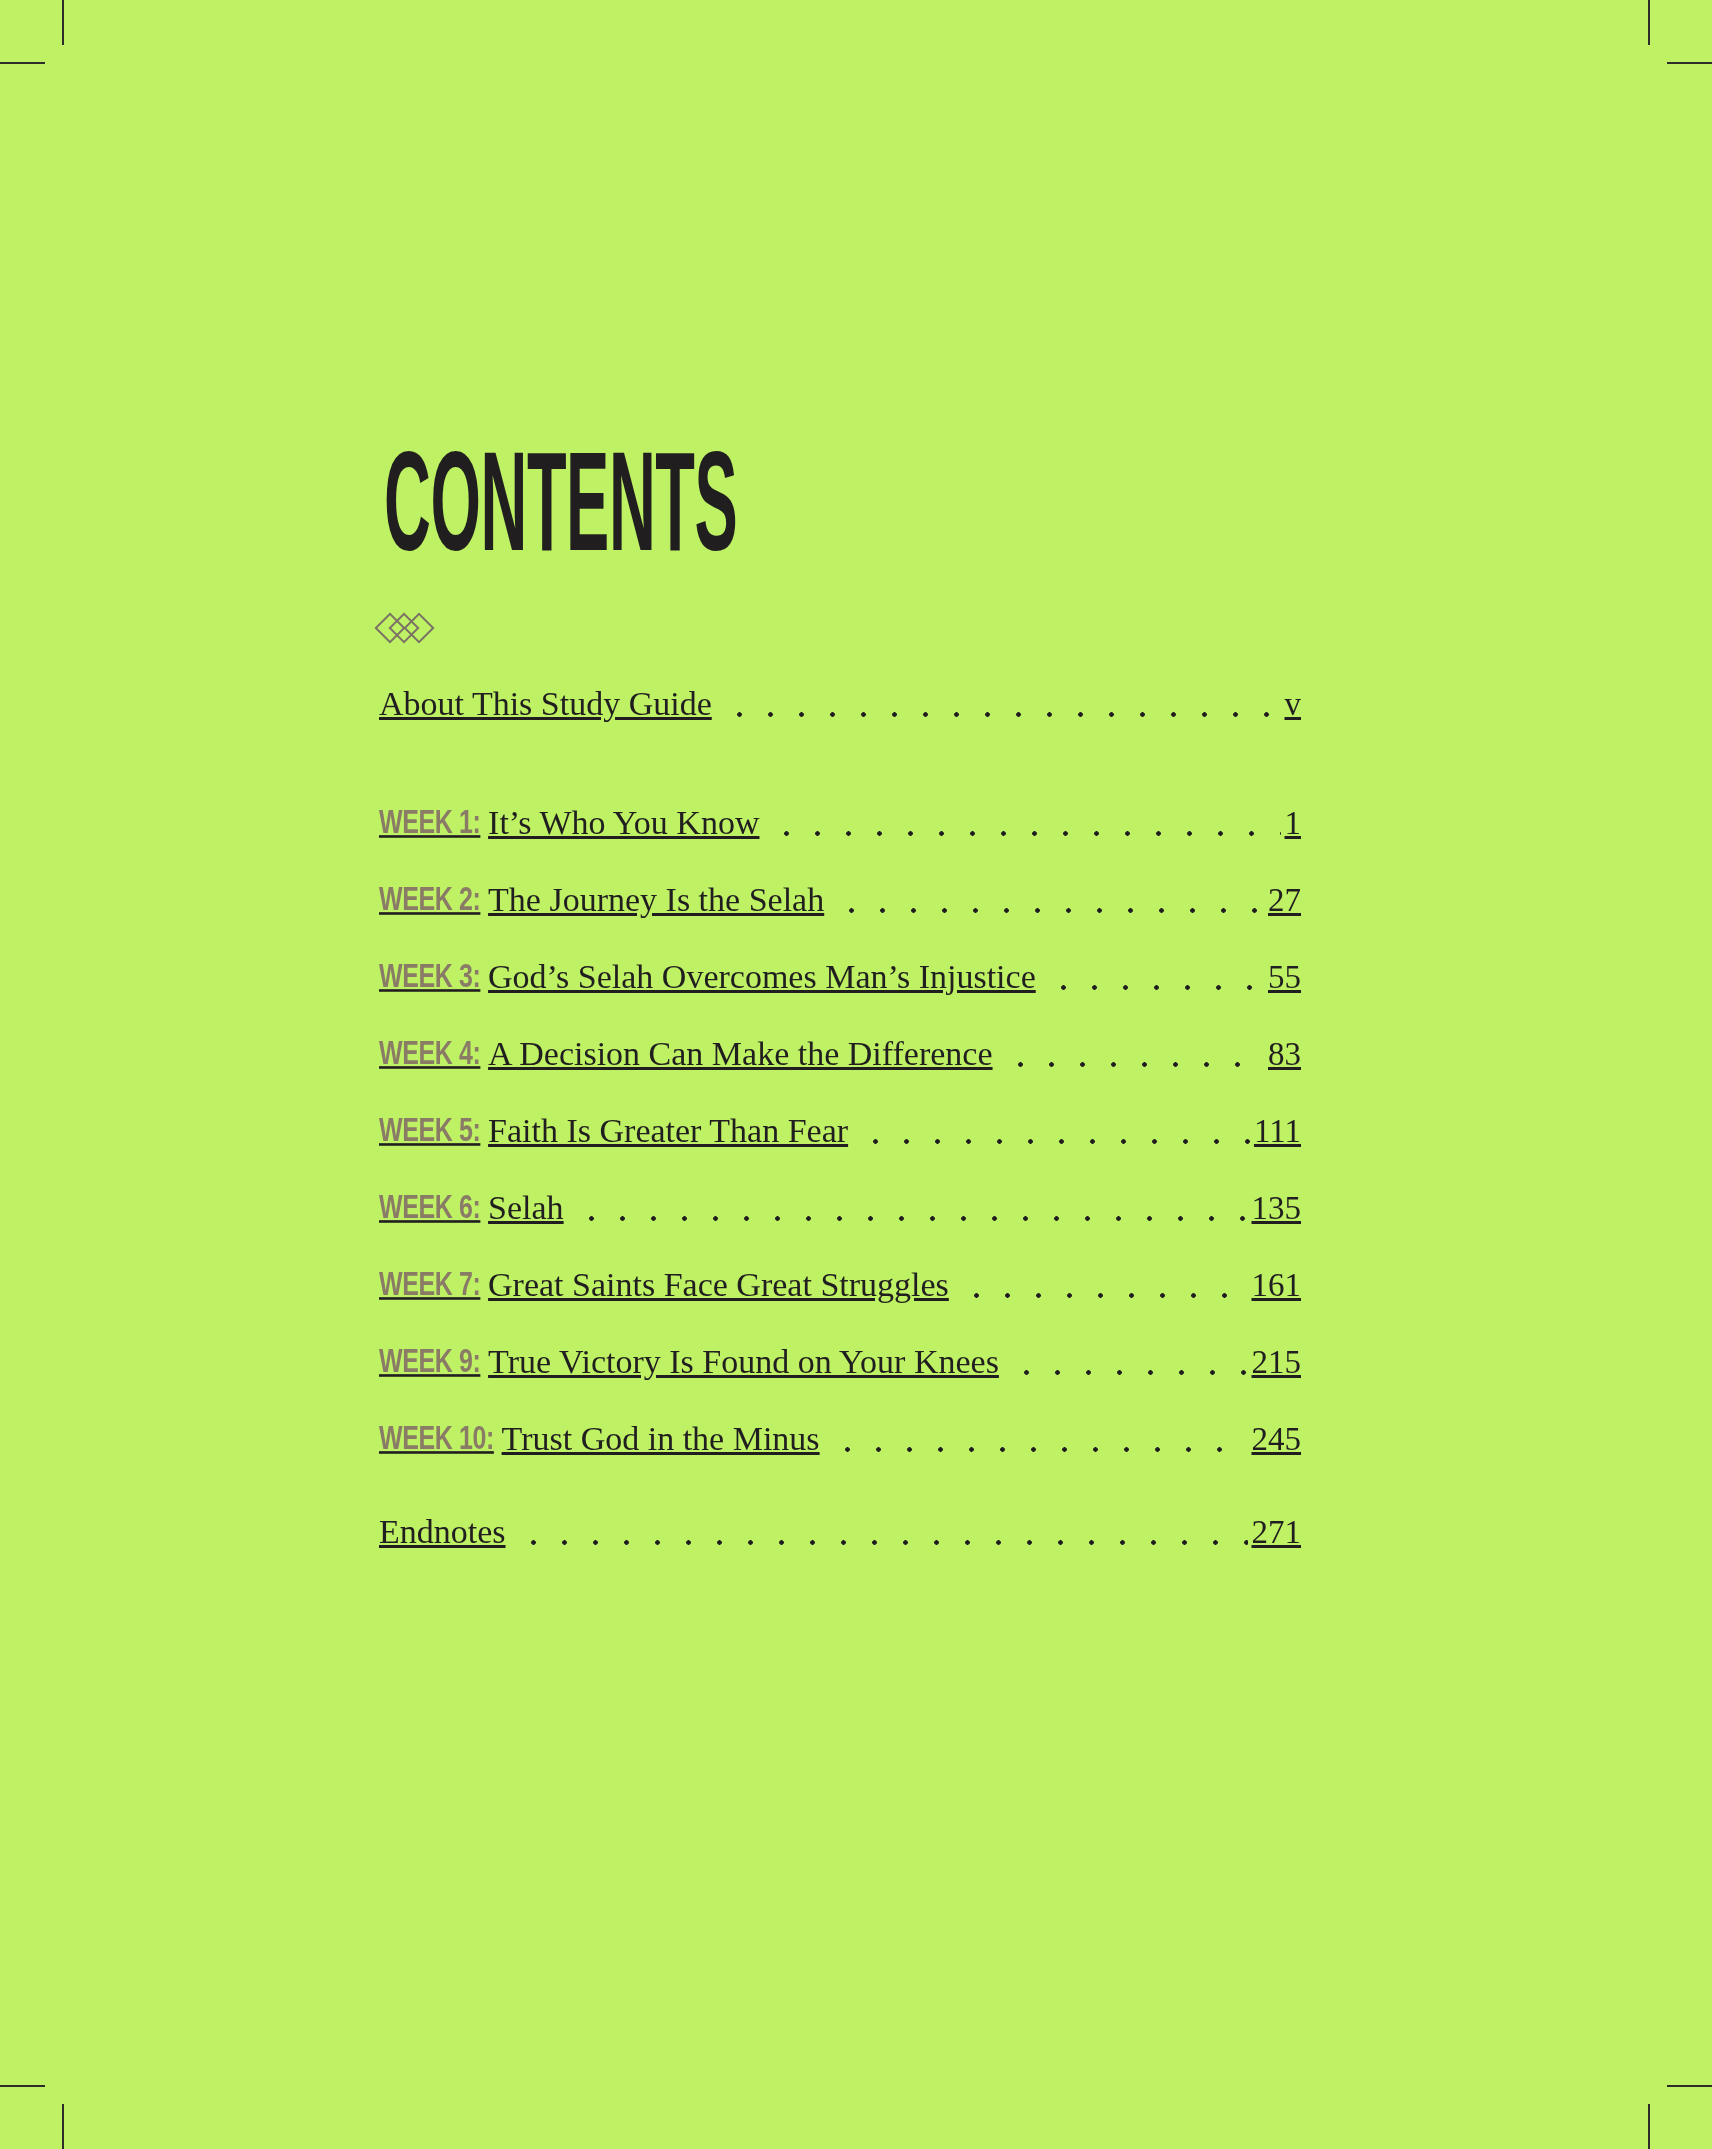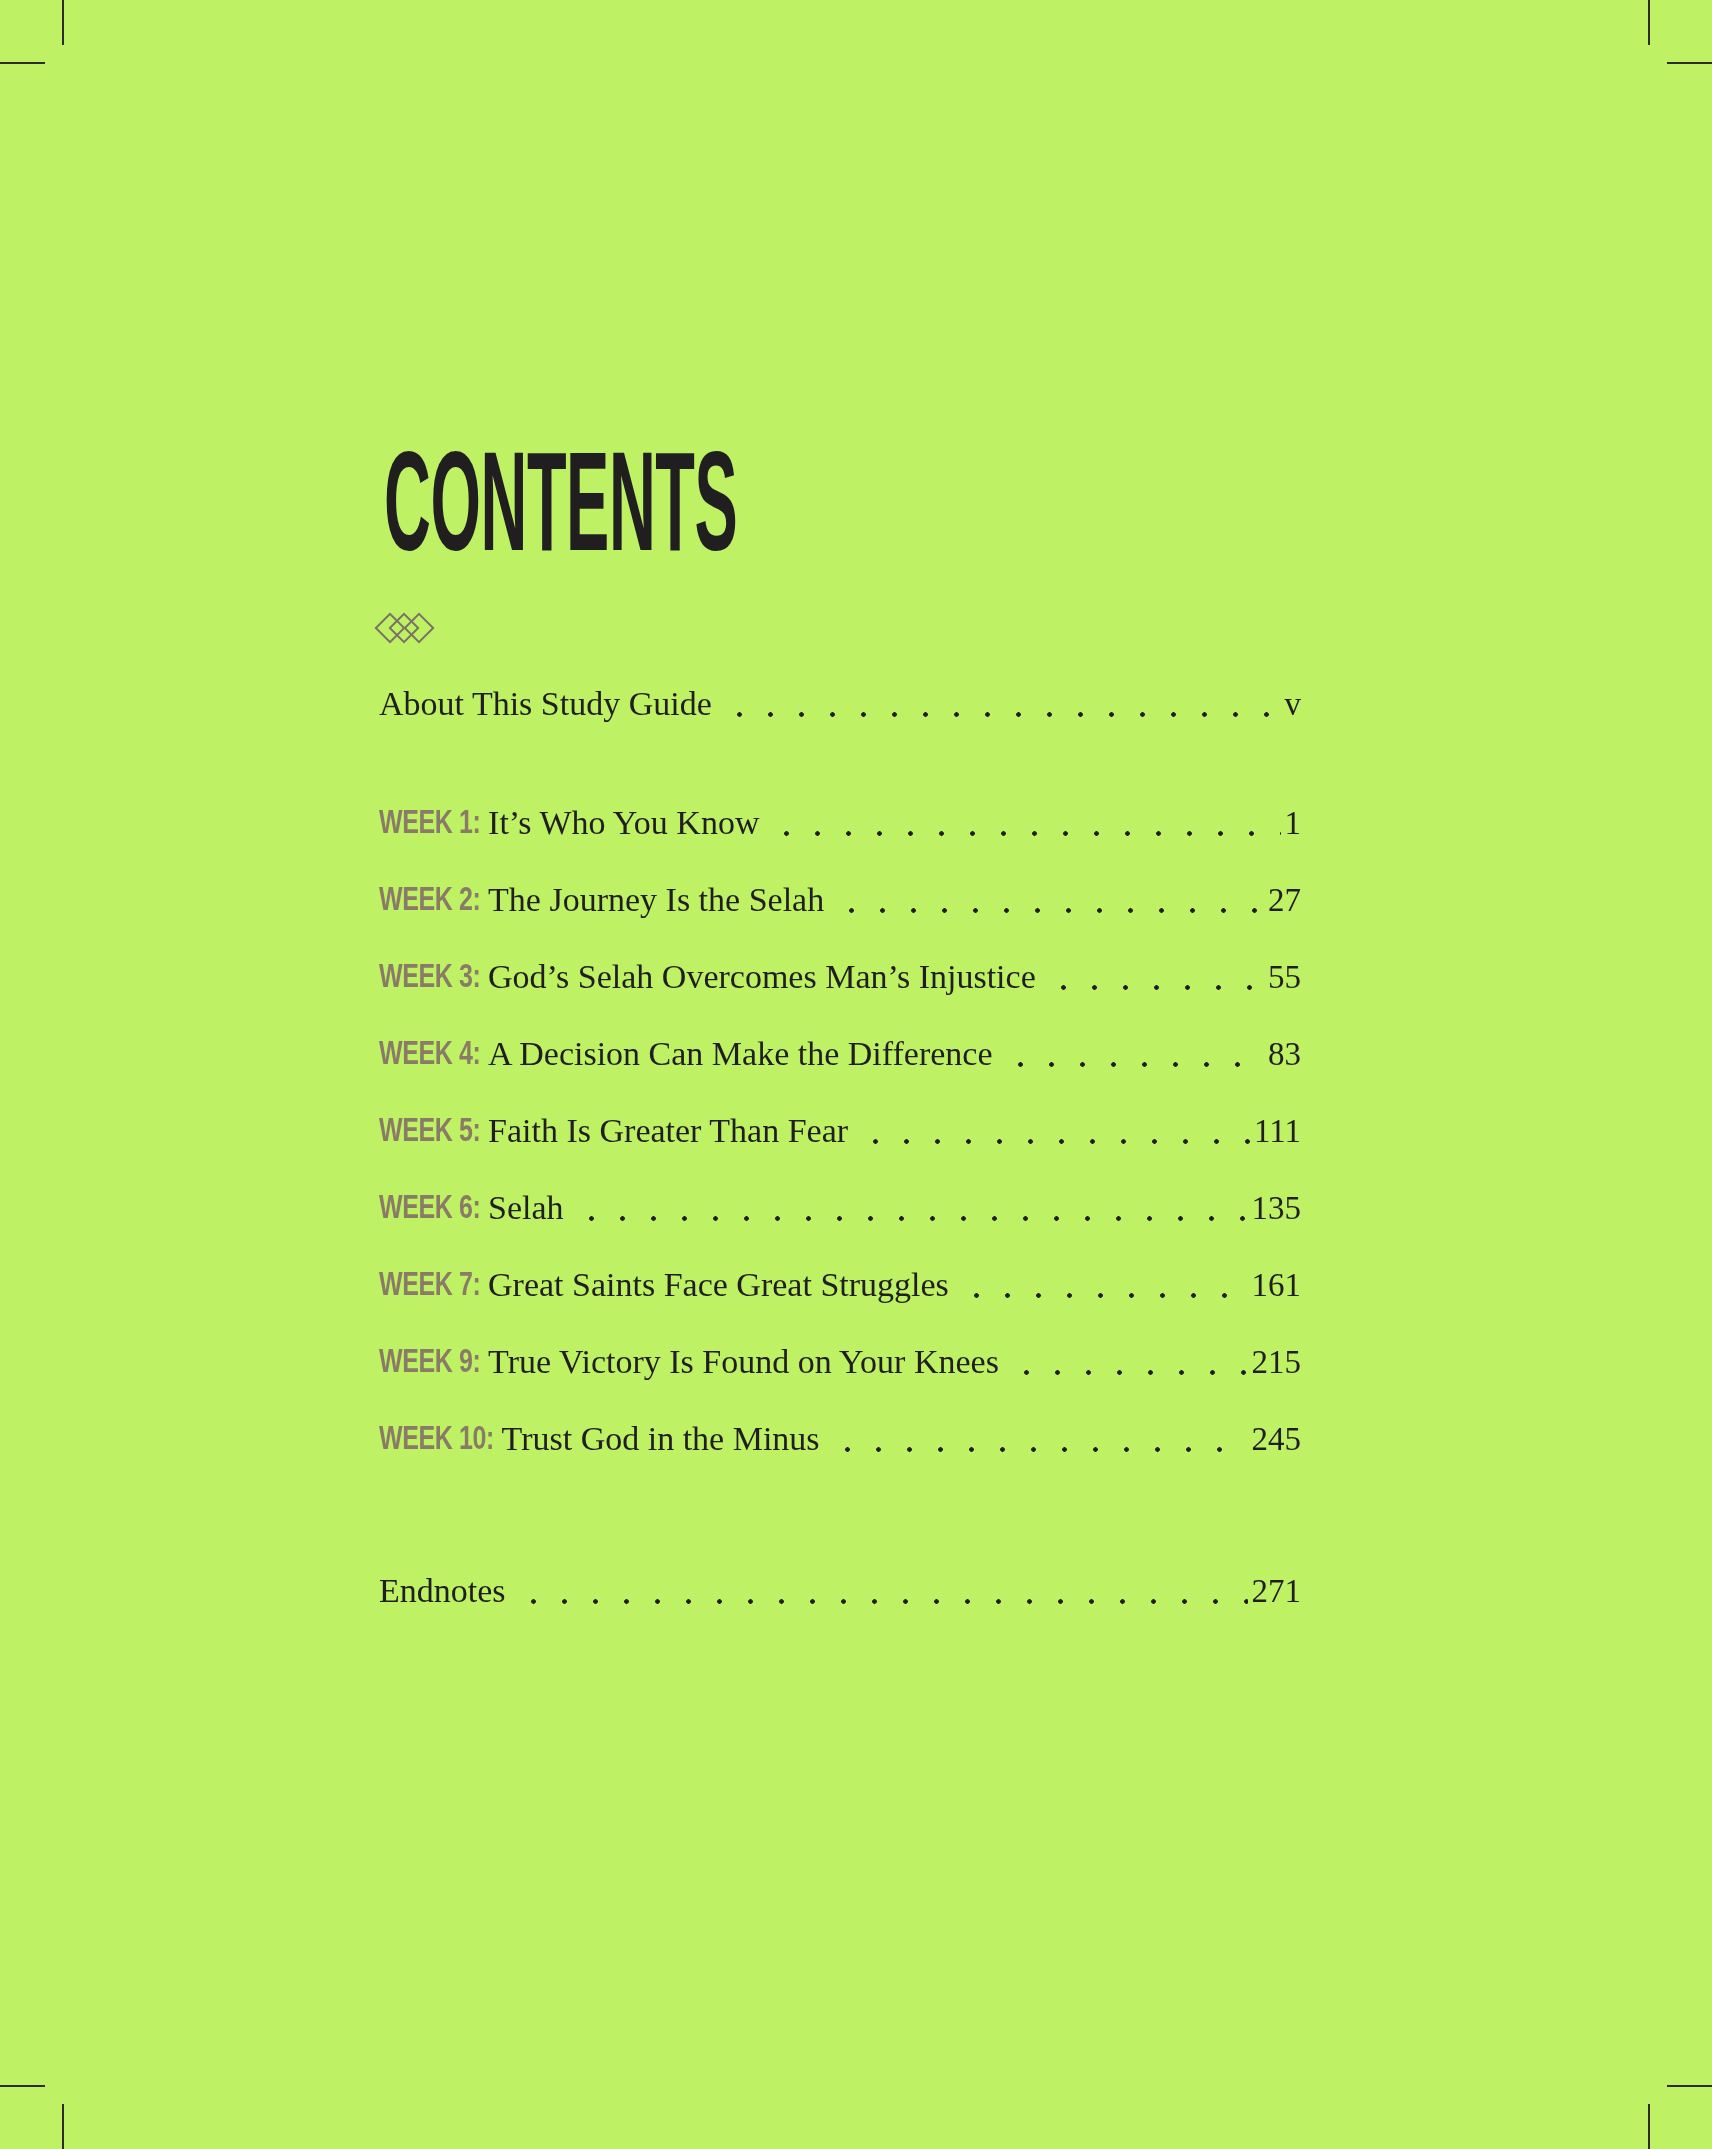--- a/index.html
+++ b/index.html
@@ -72,20 +72,21 @@
     top:684px;
     width:922px;
   }
   .toc-row{
     display:flex;
     align-items:baseline;
     height:39px;
     font-size:34px;
     line-height:39px;
     white-space:nowrap;
+    text-decoration:underline;
   }
   .wk{
     font-family:"Liberation Sans","DejaVu Sans",sans-serif;
     font-weight:bold;
     font-size:25px;
     letter-spacing:-0.4px;
     color:var(--week-label);
     transform:scaleY(1.3);
     transform-origin:50% 84%;
     margin-right:7.7px;
@@ -102,21 +103,21 @@
     margin-right:3.4px;
     min-width:26px;
   }
   .page-num{
     flex:0 0 auto;
     font-size:33px;
     text-align:right;
   }
   #weeks{margin-top:80px;}
   #weeks .toc-row + .toc-row{margin-top:38px;}
-  .row-endnotes{margin-top:113px;justify-content:center;}
+  .row-endnotes{margin-top:54px;justify-content:center;}
 </style>
 </head>
 <body>
 
 <div class="page">
 
   <div class="crop v tl-v"></div>
   <div class="crop h tl-h"></div>
   <div class="crop v tr-v"></div>
   <div class="crop h tr-h"></div>

